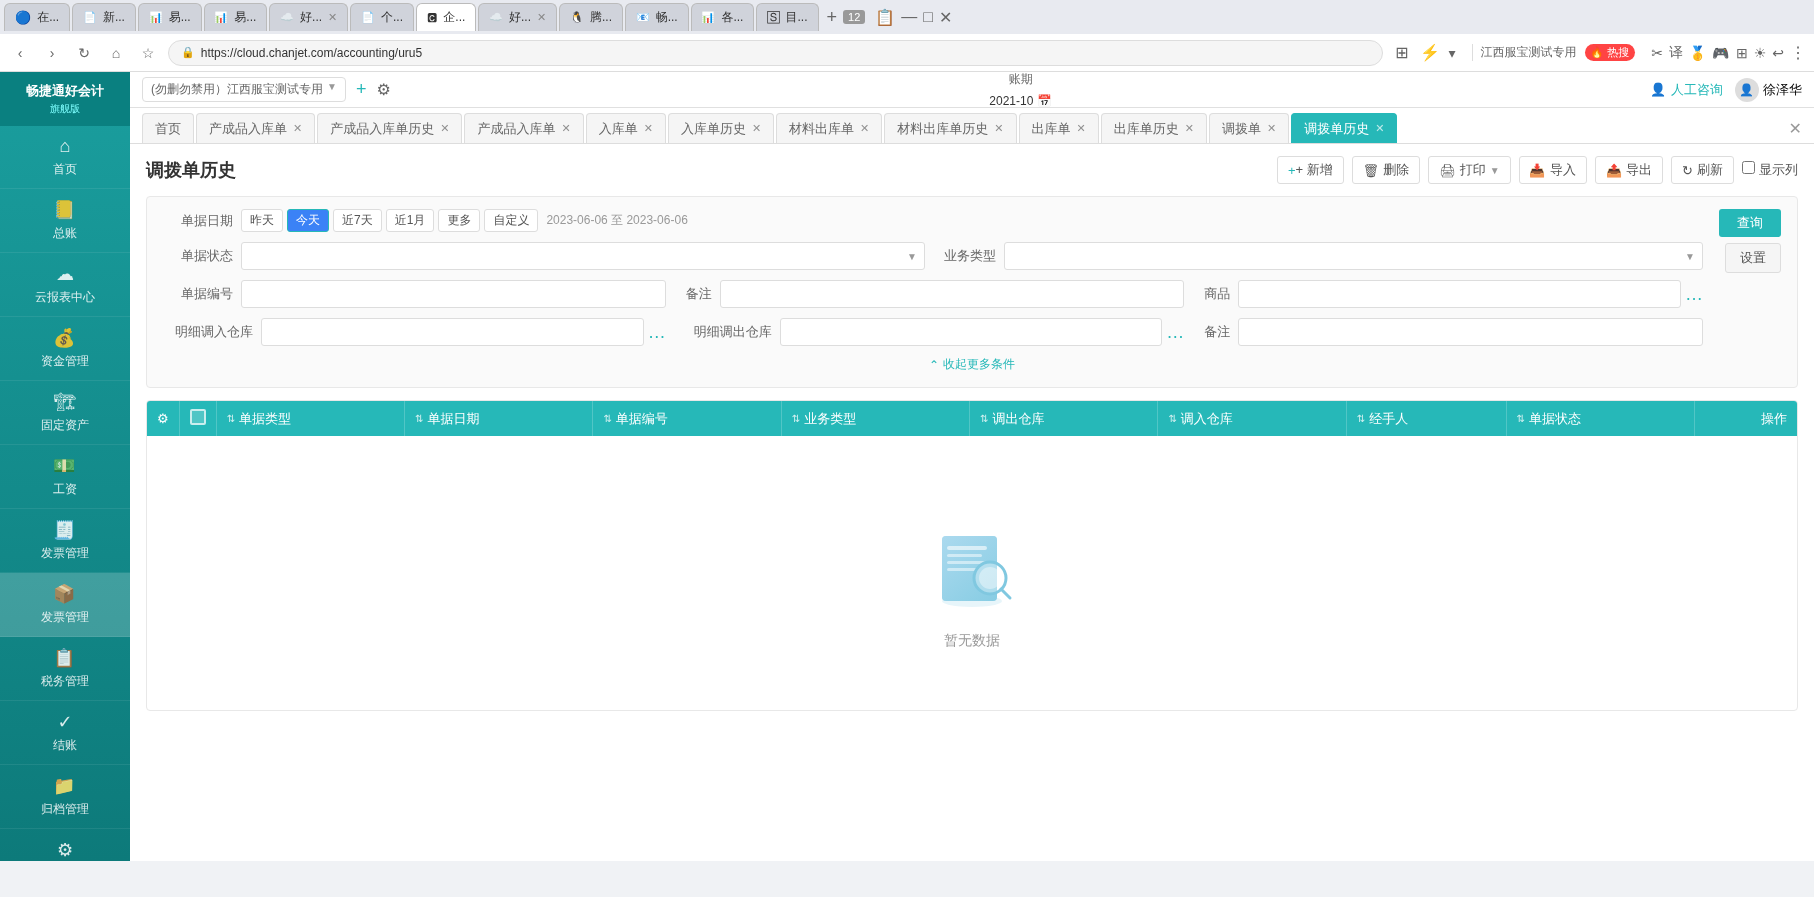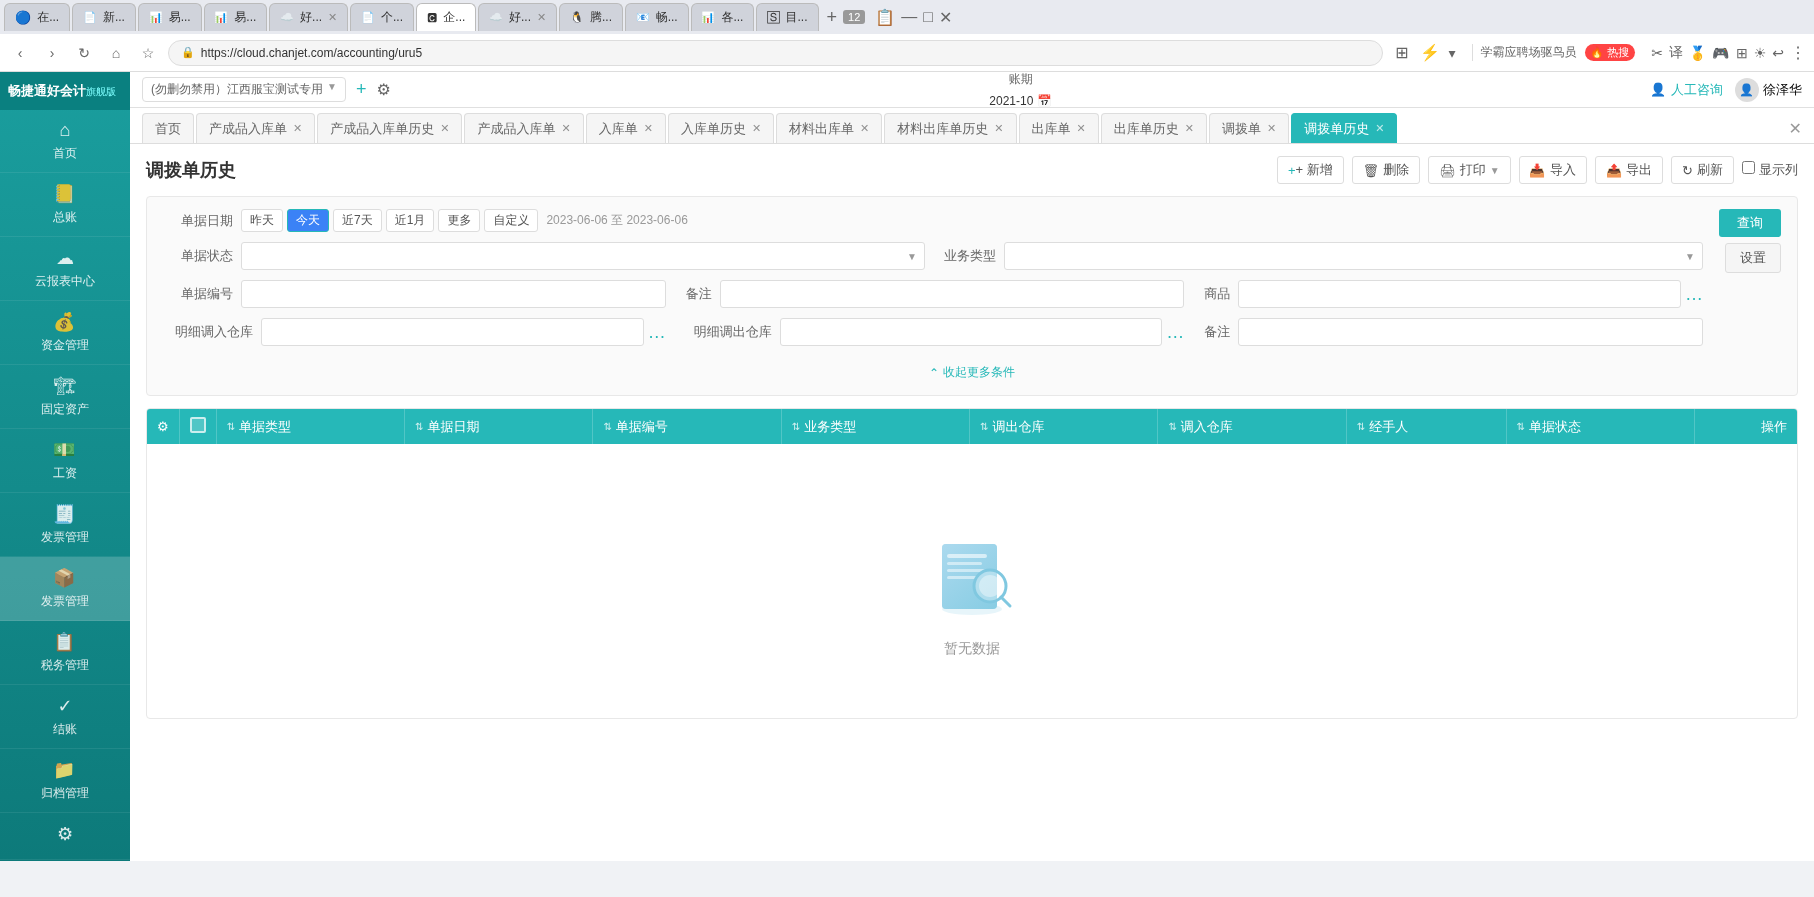--- a/index.html
+++ b/index.html
@@ -70,21 +70,21 @@
       flex-direction: column;
       align-items: center;
       padding-top: 0;
       flex-shrink: 0;
     }
     .sidebar-logo {
       width: 100%;
       background: #0a8080;
       padding: 10px 8px;
       display: flex;
-      flex-direction: row;
+      flex-direction: column;
       align-items: center;
       cursor: pointer;
     }
     .logo-title {
       color: #fff;
       font-size: 13px;
       font-weight: bold;
       text-align: center;
       line-height: 1.4;
     }
@@ -536,21 +536,21 @@
   <button class="nav-btn">⌂</button>
   <button class="nav-btn">☆</button>
   <div class="address-bar">
     <span class="lock-icon">🔒</span>
     <span class="address-text">https://cloud.chanjet.com/accounting/uru5</span>
   </div>
   <span style="font-size:16px; color:#666; cursor:pointer; padding:0 4px;">⊞</span>
   <span style="font-size:16px; color:#26b8b8; cursor:pointer;">⚡</span>
   <span style="font-size:14px; color:#666; cursor:pointer;">▾</span>
   <div style="display:flex; align-items:center; gap:8px; margin-left:8px; padding-left:8px; border-left:1px solid #ddd;">
-    <span style="font-size:12px; color:#666;">学霸应聘场驱鸟员</span>
+    <span style="font-size:12px; color:#666;">江西服宝测试专用</span>
     <span style="background:#ff4444; color:#fff; font-size:11px; padding:1px 6px; border-radius:10px;">🔥 热搜</span>
   </div>
   <div style="display:flex; align-items:center; gap:6px; margin-left:8px;">
     <span style="font-size:14px; color:#666; cursor:pointer;">✂</span>
     <span style="font-size:14px; color:#666; cursor:pointer;">译</span>
     <span style="font-size:14px; color:#e8a000; cursor:pointer;">🥇</span>
     <span style="font-size:14px; color:#666; cursor:pointer;">🎮</span>
     <span style="font-size:14px; color:#666; cursor:pointer;">⊞</span>
     <span style="font-size:14px; color:#666; cursor:pointer;">☀</span>
     <span style="font-size:14px; color:#666; cursor:pointer;">↩</span>
@@ -783,21 +783,21 @@
               </div>
               <div style="display:flex; align-items:center; gap:8px; flex:1; min-width:0;">
                 <span style="white-space:nowrap; width:30px; text-align:right; color:#666; font-size:13px;">商品</span>
                 <div style="flex:1; display:flex; align-items:center; gap:4px;">
                   <input type="text" class="filter-input" style="flex: 1 1 0%; min-width: 0px;">
                   <span class="dots-btn">…</span>
                 </div>
               </div>
             </div>
 
-            <div style="display:flex; align-items:center; gap:16px; margin-bottom:12px;">
+            <div style="display:flex; align-items:center; gap:16px; margin-bottom:4px;">
               <div style="display:flex; align-items:center; gap:8px; flex:1; min-width:0;">
                 <span style="white-space:nowrap; width:90px; text-align:right; color:#666; font-size:13px;">明细调入仓库</span>
                 <div style="flex:1; display:flex; align-items:center; gap:4px;">
                   <input type="text" class="filter-input" style="flex: 1 1 0%; min-width: 0px;">
                   <span class="dots-btn">…</span>
                 </div>
               </div>
               <div style="display:flex; align-items:center; gap:8px; flex:1; min-width:0;">
                 <span style="white-space:nowrap; width:90px; text-align:right; color:#666; font-size:13px;">明细调出仓库</span>
                 <div style="flex:1; display:flex; align-items:center; gap:4px;">

